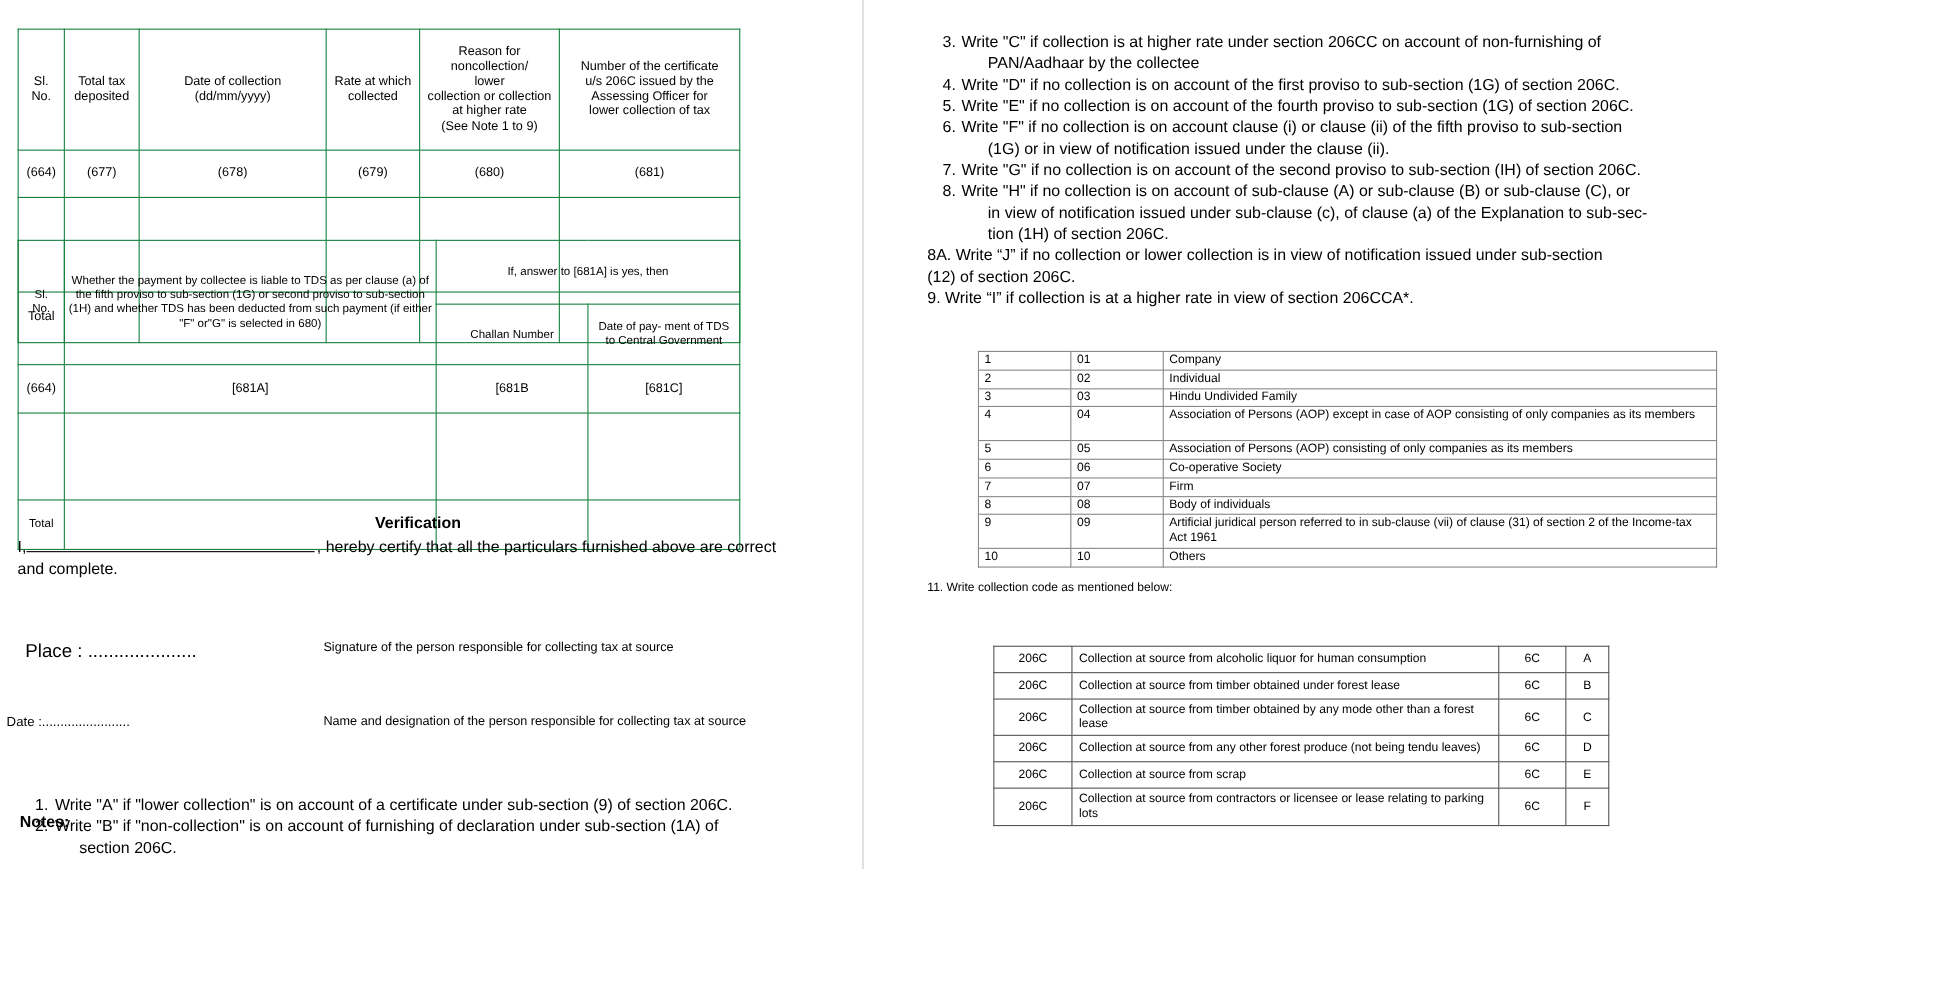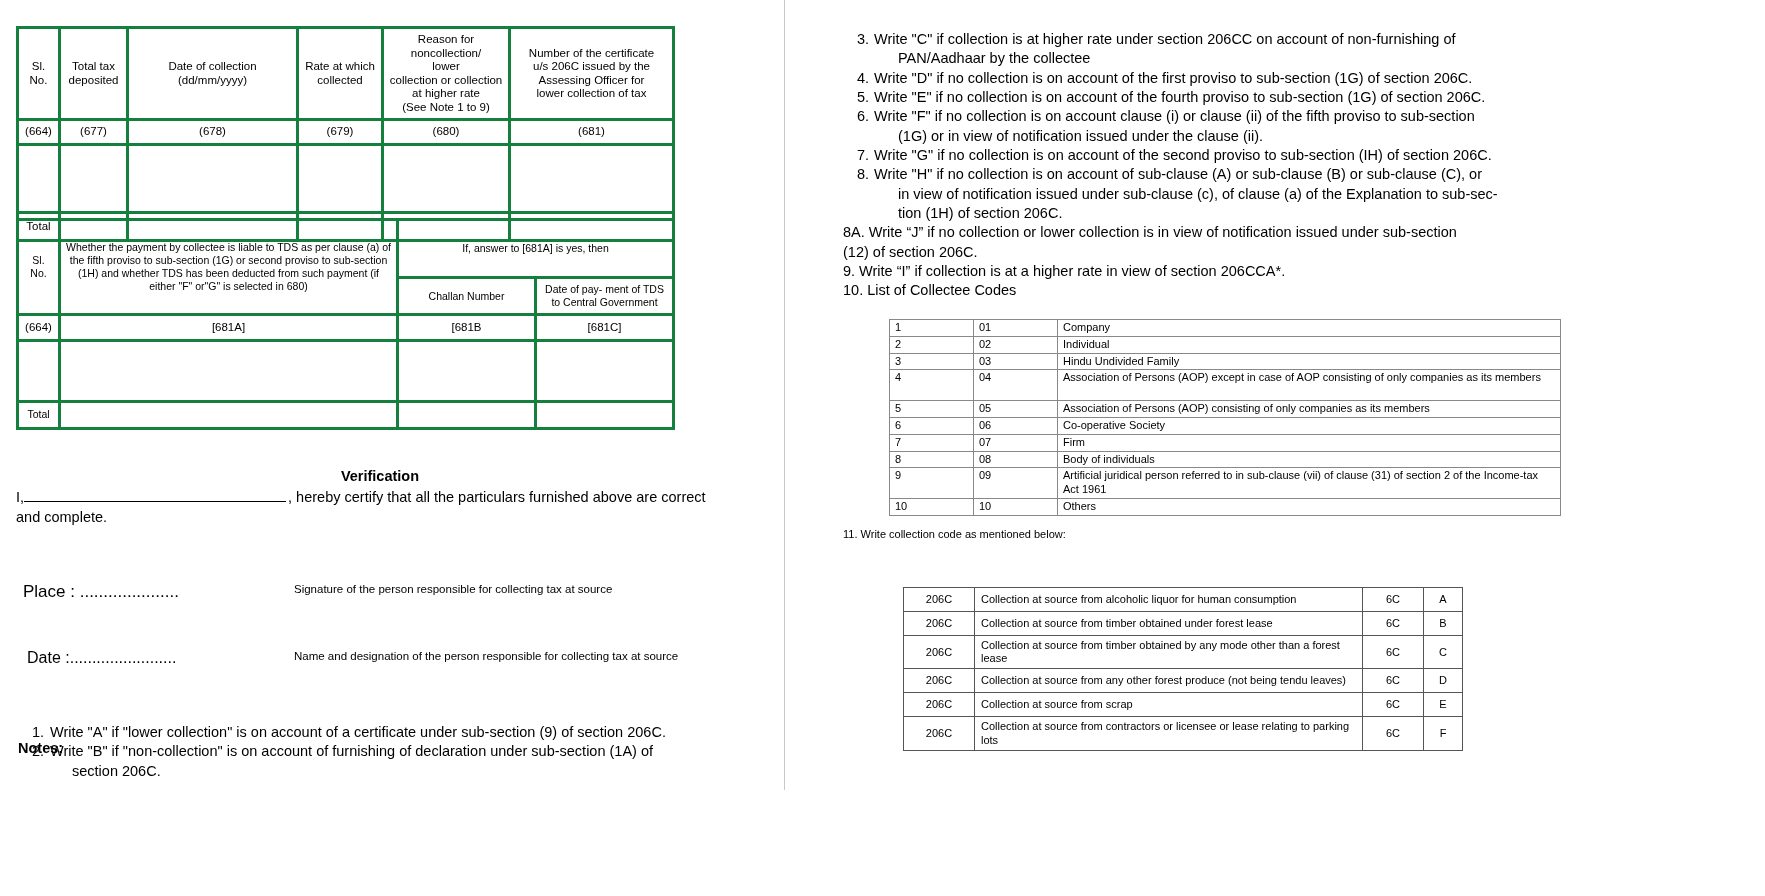--- a/index.html
+++ b/index.html
@@ -12,24 +12,24 @@
   }
   .page{position:absolute;inset:0;display:flex;}
   .col-left{width:784px;position:relative;padding:0;box-sizing:border-box;}
   .col-divider{width:1px;background:#c8c8c8;margin-top:0;height:790px;}
   .col-right{flex:1;position:relative;box-sizing:border-box;}
 
   
   table{border-collapse:collapse;}
   .frm{border:1px solid #000;table-layout:fixed;}
   .frm td,.frm th{
-    border:3px solid #15803d;
+    border:1px solid #15803d;
     font-size:11.5px;
     line-height:1.18;
-    padding:4px 3px;
+    padding:14px 3px;
     text-align:center;
     vertical-align:middle;
     font-weight:normal;
   }
 
   
   #table-deposit{position:absolute;left:16px;top:26px;width:656px;}
   #table-deposit td{font-size:11.5px;}
   #table-deposit .hdr{height:84px;vertical-align:middle;}
   #table-deposit .codes td{height:13px;}
@@ -54,21 +54,21 @@
   .verif-line{
     position:absolute;left:16px;top:488px;width:760px;
     font-size:14.5px;line-height:1.35;
   }
   .blank-rule{
     display:inline-block;width:262px;border-bottom:1px solid #000;
     height:13px;vertical-align:baseline;margin:0 2px 0 0;
   }
   .place-row{position:absolute;left:23px;top:582px;font-size:17px;}
   .sign-row{position:absolute;left:294px;top:583px;font-size:11.5px;}
-  .date-row{position:absolute;left:27px;top:649px;font-size:16px;}
+  .date-row{position:absolute;left:6px;top:649px;font-size:12px;}
   .name-row{position:absolute;left:294px;top:650px;font-size:11.5px;}
 
   .notes-head{position:absolute;left:18px;top:704px;font-size:14.5px;font-weight:bold;margin-top:36px;}
   .notes-list{position:absolute;left:18px;top:723px;width:752px;font-size:14.5px;line-height:1.33;}
   .note-item{display:flex;margin-bottom:0px;}
   .note-num{width:32px;flex:0 0 32px;text-align:right;padding-right:6px;box-sizing:border-box;}
   .note-txt{flex:1;}
 
   
   .rnotes{position:absolute;left:58px;top:30px;width:712px;font-size:14.5px;line-height:1.335;}
@@ -276,21 +276,20 @@
         <span class="t">
           <span>Write "H" if no collection is on account of sub-clause (A) or sub-clause (B) or sub-clause (C), or</span>
           <span class="cont">in view of notification issued under sub-clause (c), of clause (a) of the Explanation to sub-sec-</span>
           <span class="cont">tion (1H) of section 206C.</span>
         </span>
       </div>
 
       <div class="rnote-flat">8A. Write “J” if no collection or lower collection is in view of notification issued under sub-section</div>
       <div class="rnote-flat">(12) of section 206C.</div>
       <div class="rnote-flat">9. Write “I” if collection is at a higher rate in view of section 206CCA*.</div>
-      <div class="rnote-flat">10. List of Collectee Codes</div>
     </div>
 
     <table id="table-collectee">
       <colgroup>
           <col class="c-sl">
           <col class="c-pc">
           <col>
         </colgroup>
       <tbody>
         <tr>

